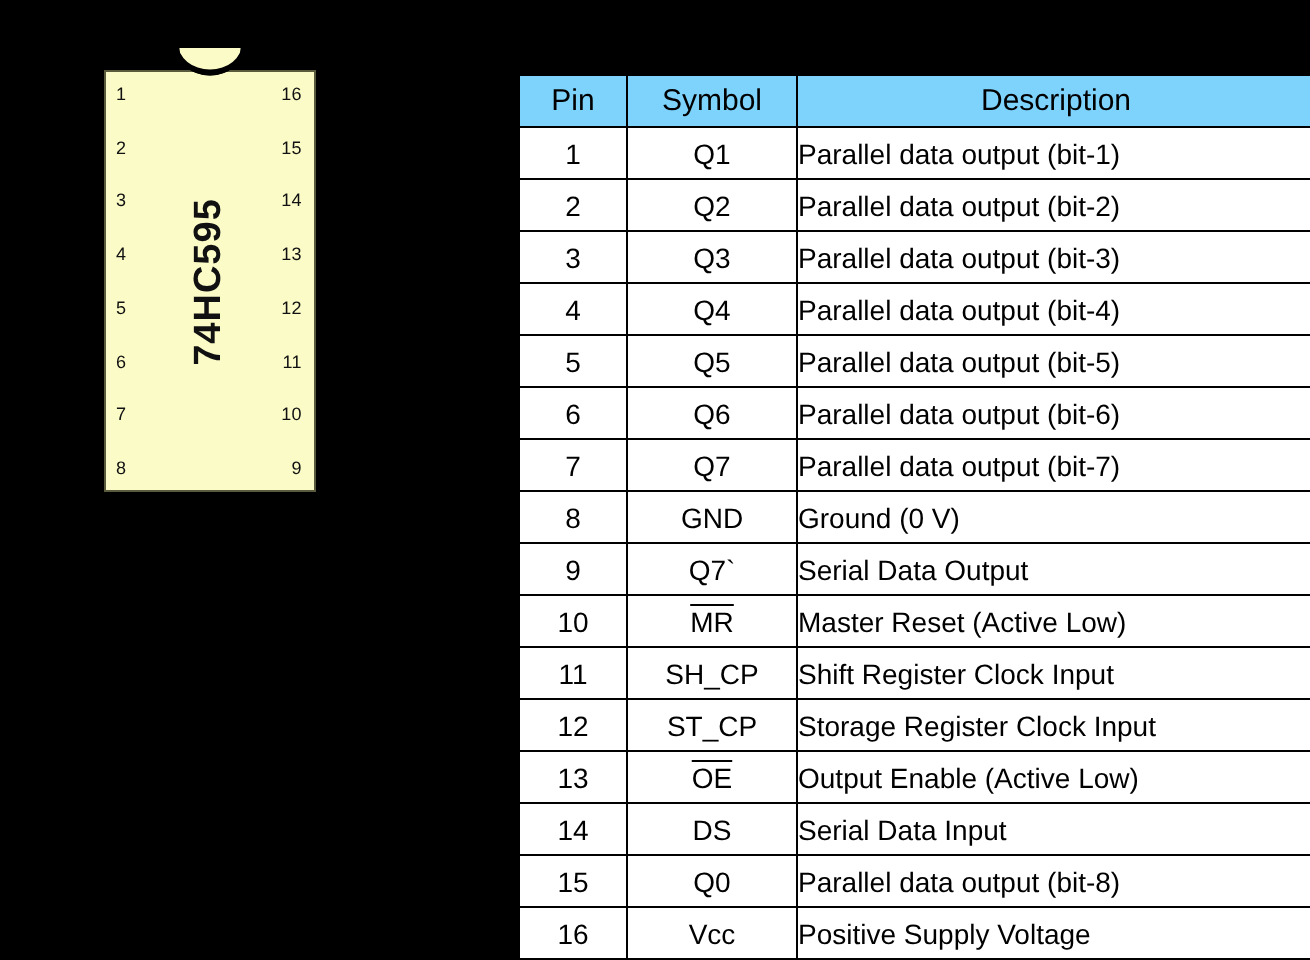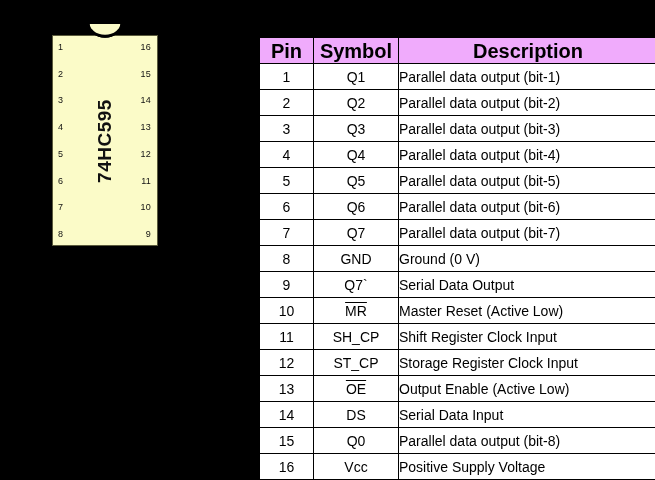--- a/index.html
+++ b/index.html
@@ -89,23 +89,23 @@
   #pinout-table th,
   #pinout-table td {
     border: 1px solid #000000;
     height: 25px;
     padding: 0;
     font-size: 14px;
     color: #000000;
     line-height: 1;
   }
   #pinout-table thead th {
-    background: #f0abfc;
-    font-weight: bold;
-    font-size: 20px;
+    background: #7dd3fc;
+    font-weight: normal;
+    font-size: 15px;
     text-align: center;
   }
   .col-pin    { width: 53px;  text-align: center; }
   .col-symbol { width: 84px;  text-align: center; }
   .col-desc   { width: 258px; text-align: left; padding-left: 6px; }
 
   .overline {
     text-decoration: overline;
     text-underline-offset: 2px;
   }

